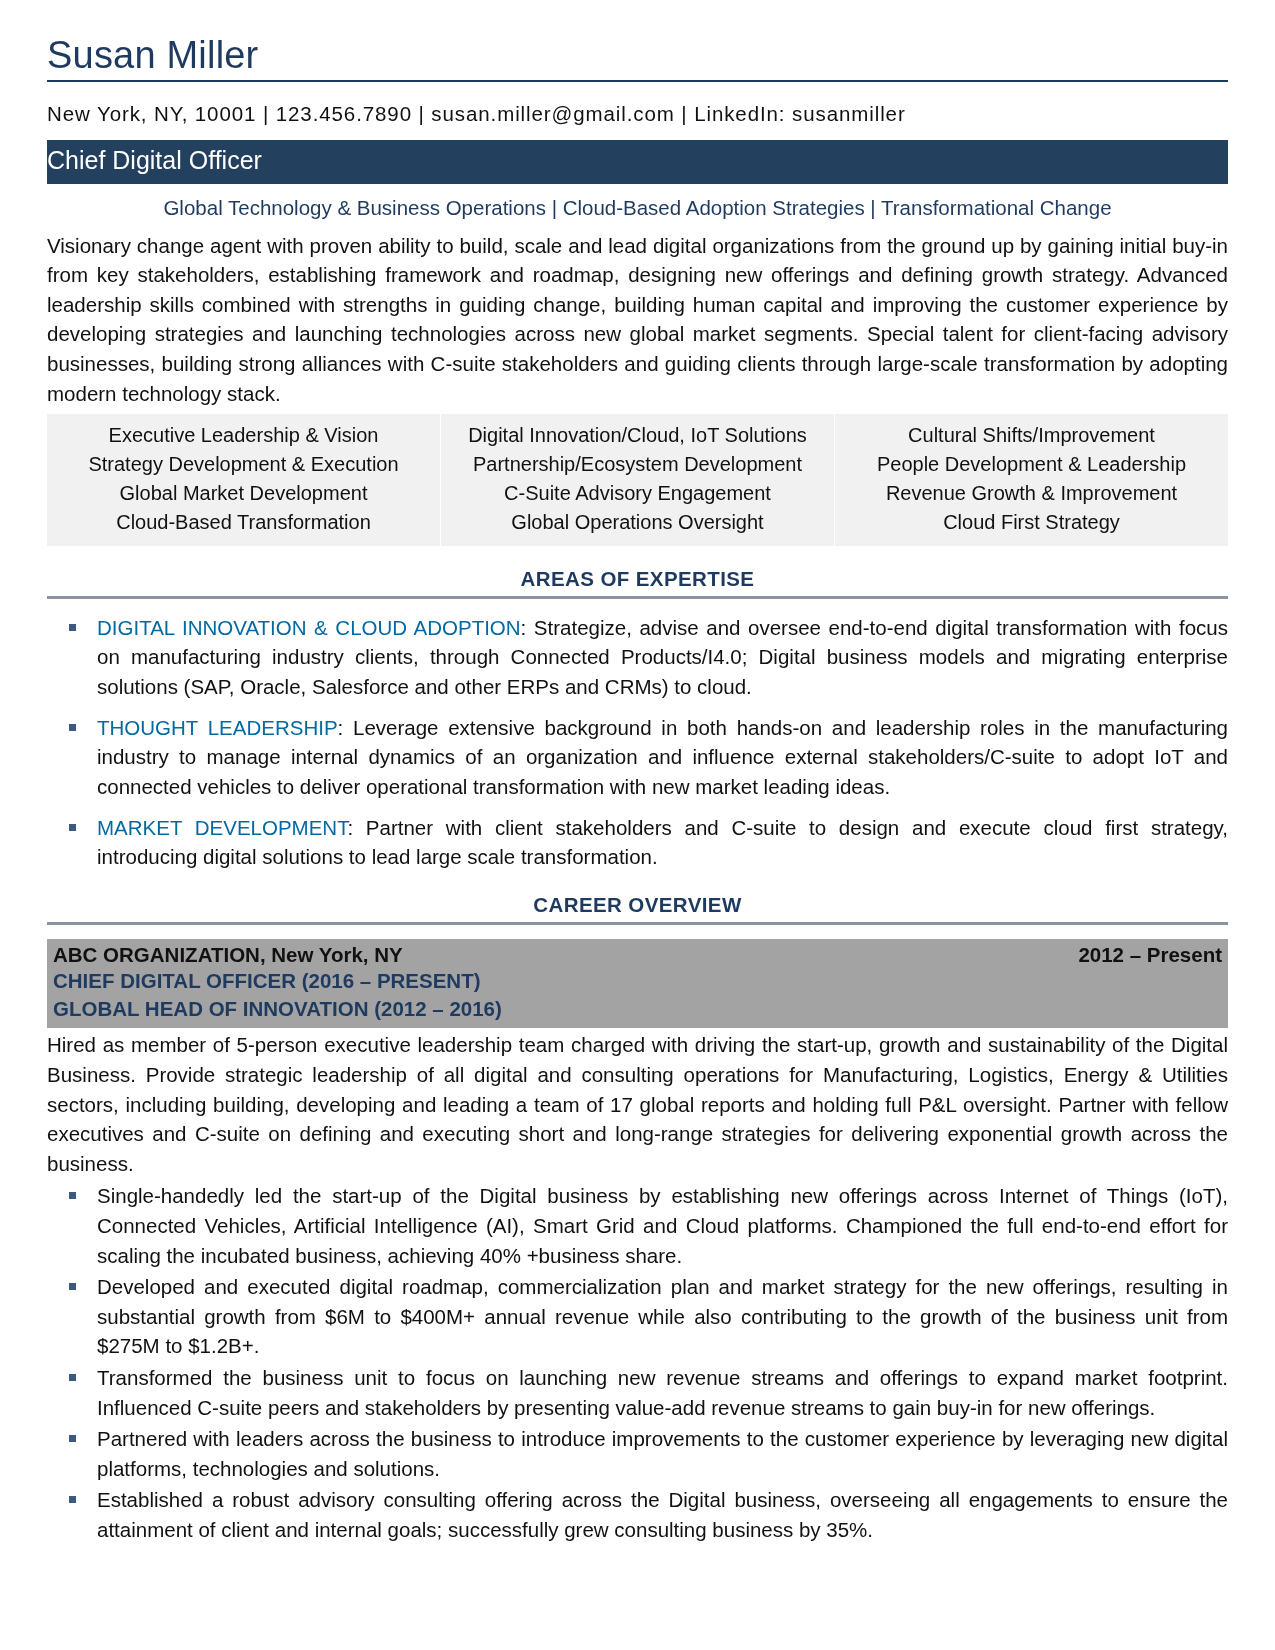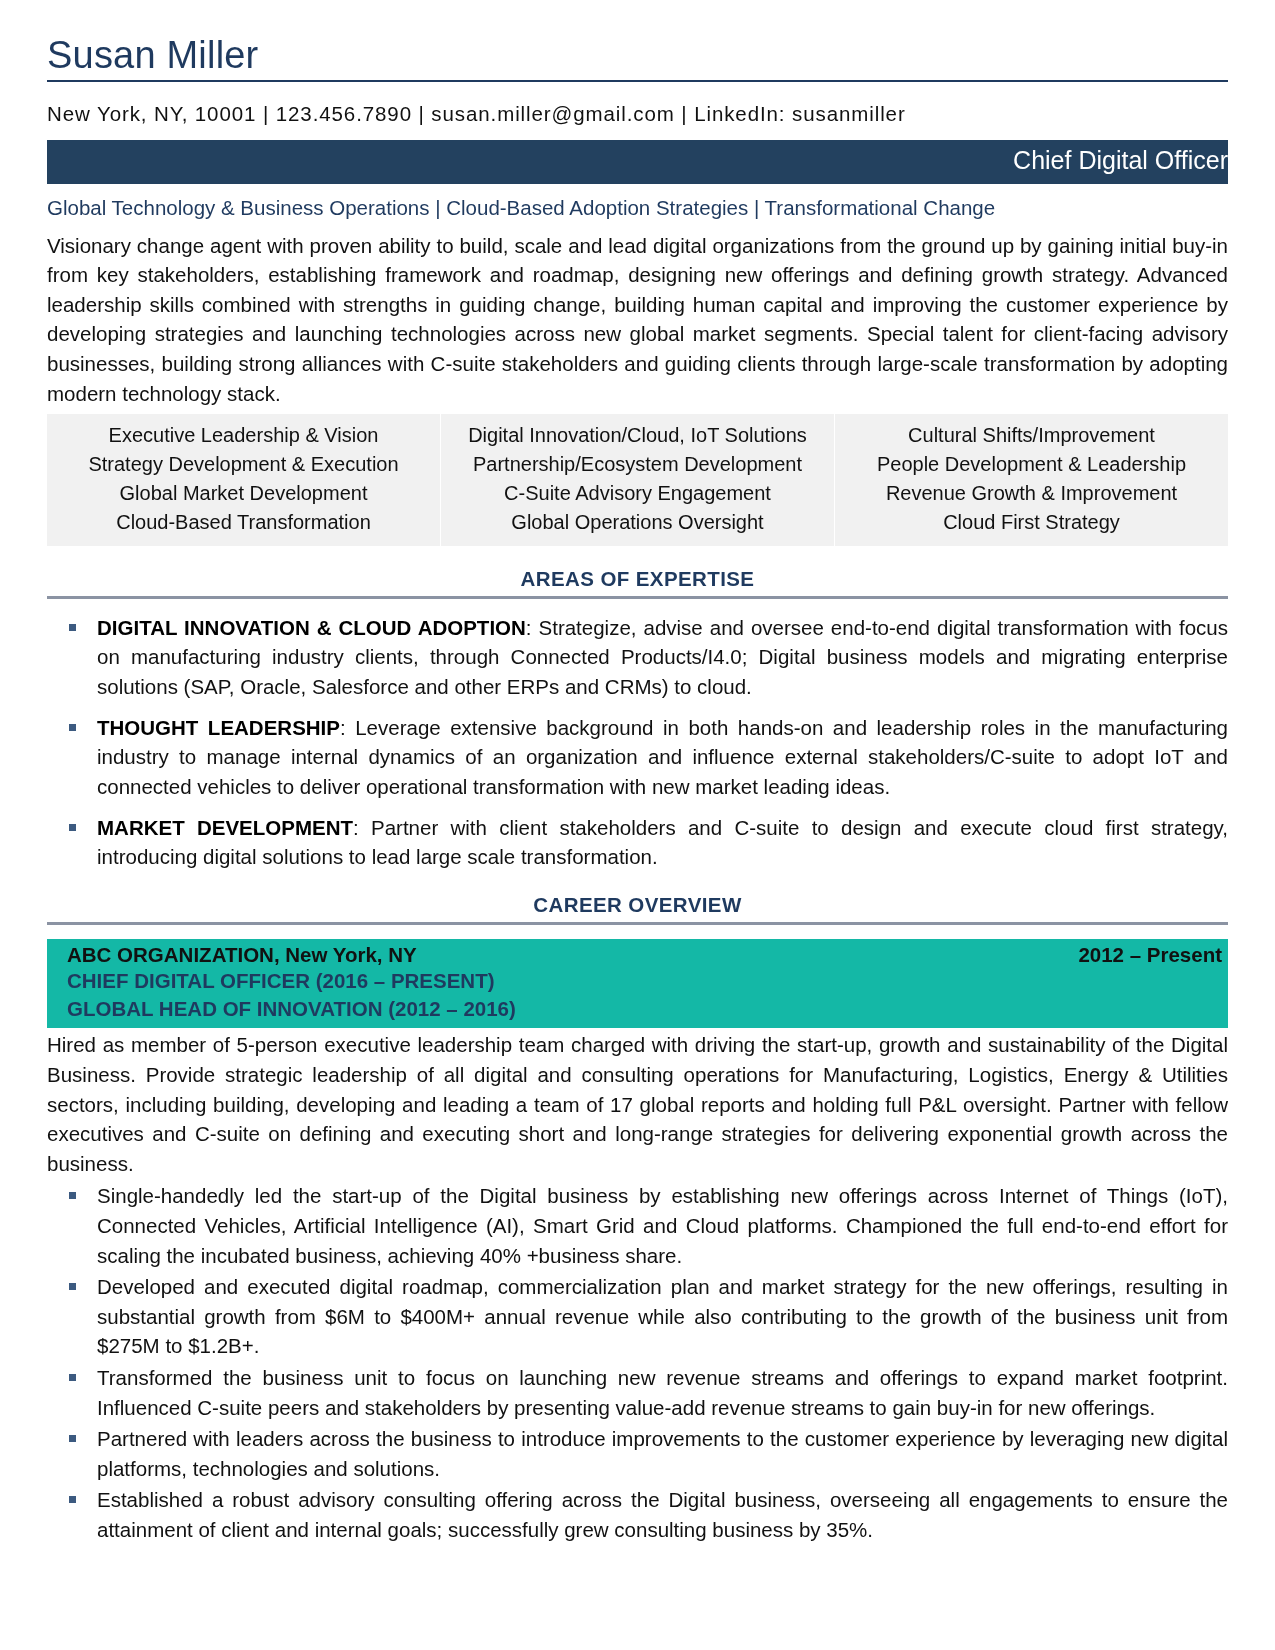--- a/index.html
+++ b/index.html
@@ -41,26 +41,27 @@
   .contact {
     font-size: 20.5px;
     letter-spacing: 0.9px;
     color: #111;
     padding: 20px 0 14px 0;
     white-space: nowrap;
   }
   .title-bar {
     background: #23415F;
     color: #ffffff;
-    text-align: right;
+    text-align: left;
     font-size: 25px;
     line-height: 1.35;
     padding: 4px 0 6px 0;
   }
   .subtitle {
+    text-align: center;
     color: #1F3A5F;
     font-size: 20.5px;
     padding: 12px 0 11px 0;
   }
 
   
   .summary {
     font-size: 20.5px;
     line-height: 1.445;
     text-align: justify;
@@ -126,28 +127,28 @@
   ul.blist > li:last-child { margin-bottom: 0; }
   ul.blist > li .sq {
     position: absolute;
     left: 22px;
     top: 11px;
     width: 7px;
     height: 7px;
     background: #3C5A80;
   }
   .lead {
-    font-weight: bold;
-    color: #000000;
+    font-weight: normal;
+    color: #0369a1;
   }
 
   
   .job-head {
-    background: #14b8a6;
-    padding: 4px 6px 5px 20px;
+    background: #a3a3a3;
+    padding: 4px 6px 5px 6px;
   }
   .job-line1 {
     display: flex;
     justify-content: space-between;
     align-items: baseline;
     font-size: 20.5px;
   }
   .job-company { font-weight: bold; color: #111; }
   .job-dates { color: #111; font-weight: 700; }
   .job-role {

